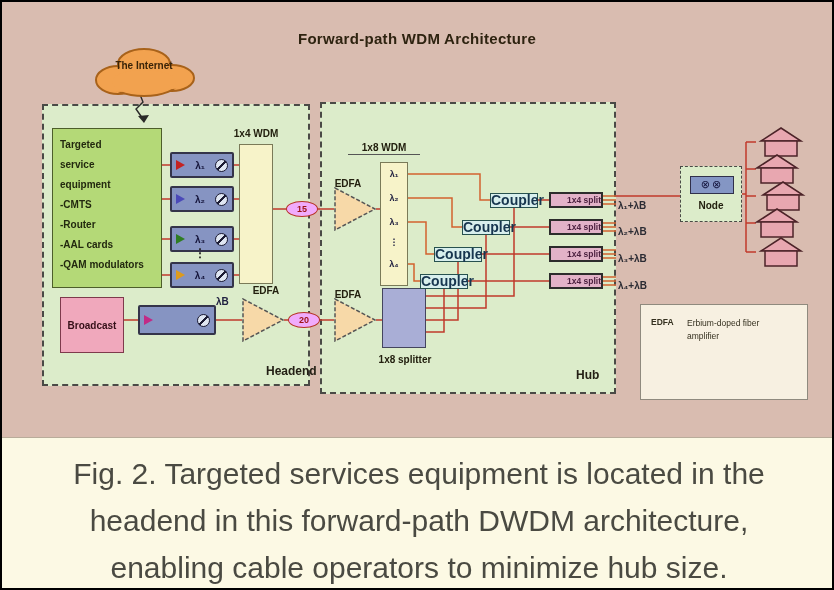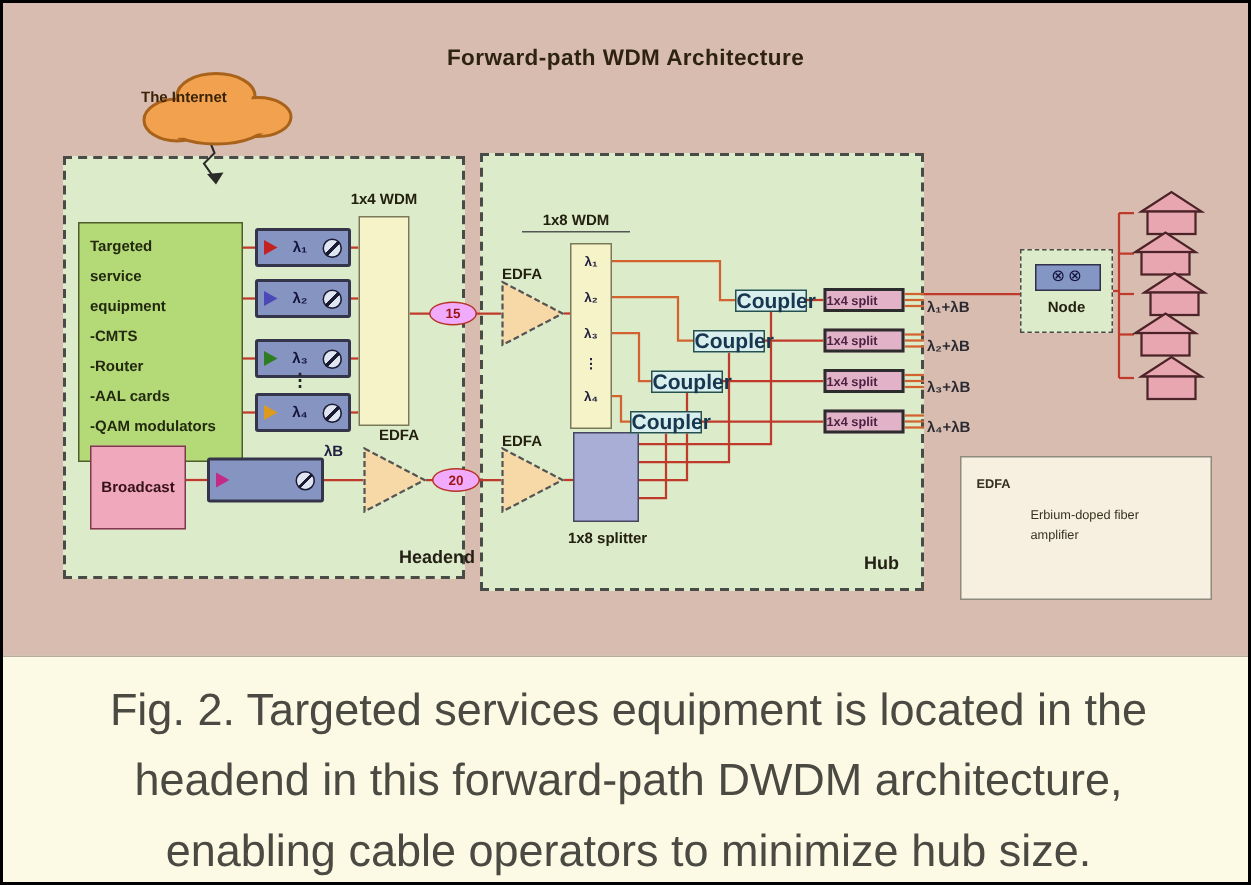--- a/index.html
+++ b/index.html
@@ -1,20 +1,20 @@
 <!DOCTYPE html>
 <html><head>
 <meta charset="utf-8">
 <style>
   html,body{margin:0;padding:0;background:#888;}
   .page{position:relative;width:834px;height:590px;margin:0 auto;background:#d9bcb0;
         border:2px solid #000000;box-sizing:border-box;overflow:hidden;
         font-family:"Liberation Sans",sans-serif;}
   .abs{position:absolute;}
-  .pre{white-space:pre-line;margin-top:20px;}
+  .pre{white-space:pre-line;}
 
   
   .fig-title{top:28px;left:0;width:100%;text-align:center;font-size:15px;font-weight:bold;
              color:#2e2310;letter-spacing:.3px;}
 
   
   .region{background:#dcecca;border:2px dashed #4a4a46;box-sizing:border-box;}
   .region-label{font-size:12px;font-weight:bold;color:#242015;}
 
   
@@ -44,21 +44,21 @@
 
   
   .bcast{left:58px;top:295px;width:64px;height:56px;background:#f0a8bc;border:1.5px solid #7e3a4c;
          box-sizing:border-box;display:flex;align-items:center;justify-content:center;
          font-size:10px;font-weight:bold;color:#351018;}
 
   
   .coupler{width:48px;height:15px;background:#d8efed;border:1.5px solid #27514f;box-sizing:border-box;
            font-size:14px;font-weight:bold;color:#17364f;text-align:center;line-height:12px;}
   .split{width:54px;height:16px;background:#e2b2c8;border:2px solid #2c2c2c;box-sizing:border-box;
-         font-size:8.5px;font-weight:bold;color:#4c2140;text-align:left;line-height:12px;}
+         font-size:8.5px;font-weight:bold;color:#4c2140;text-align:right;line-height:12px;}
   .outlbl{font-size:10px;font-weight:bold;color:#2b2b33;height:16px;line-height:16px;}
 
   
   .badge{width:32px;height:16px;background:#f0abfc;border:1.5px solid #b63225;border-radius:50%;
          color:#9c1414;font-size:9px;font-weight:bold;text-align:center;line-height:14px;
          box-sizing:border-box;}
 
   
   .node-icon{width:44px;height:18px;background:#8496c4;border:1.5px solid #30304a;box-sizing:border-box;
              text-align:center;line-height:15px;font-size:11px;color:#12123a;letter-spacing:2px;}
@@ -152,21 +152,21 @@
       <ellipse cx="84" cy="36" rx="22" ry="13"></ellipse>
         <ellipse cx="56" cy="40" rx="34" ry="14"></ellipse>
     </g>
     <g fill="#f2a24f" stroke="none">
       <ellipse cx="30" cy="38" rx="20" ry="12"></ellipse>
         <ellipse cx="56" cy="22" rx="24" ry="13"></ellipse>
       <ellipse cx="84" cy="36" rx="20" ry="11"></ellipse>
         <ellipse cx="56" cy="40" rx="32" ry="12"></ellipse>
     </g>
   </svg>
-  <div class="abs" style="left:92px;top:58px;width:100px;font-size:10px;font-weight:bold;color:#3a2408;">The Internet</div>
+  <div class="abs" style="left:92px;top:58px;width:100px;text-align:center;font-size:10px;font-weight:bold;color:#3a2408;">The Internet</div>
 
   <div class="abs equip pre">Targeted
 service
 equipment
 -CMTS
 -Router
 -AAL cards
 -QAM modulators</div>
 
   <div class="abs tx" style="left:168px;top:150px;">

